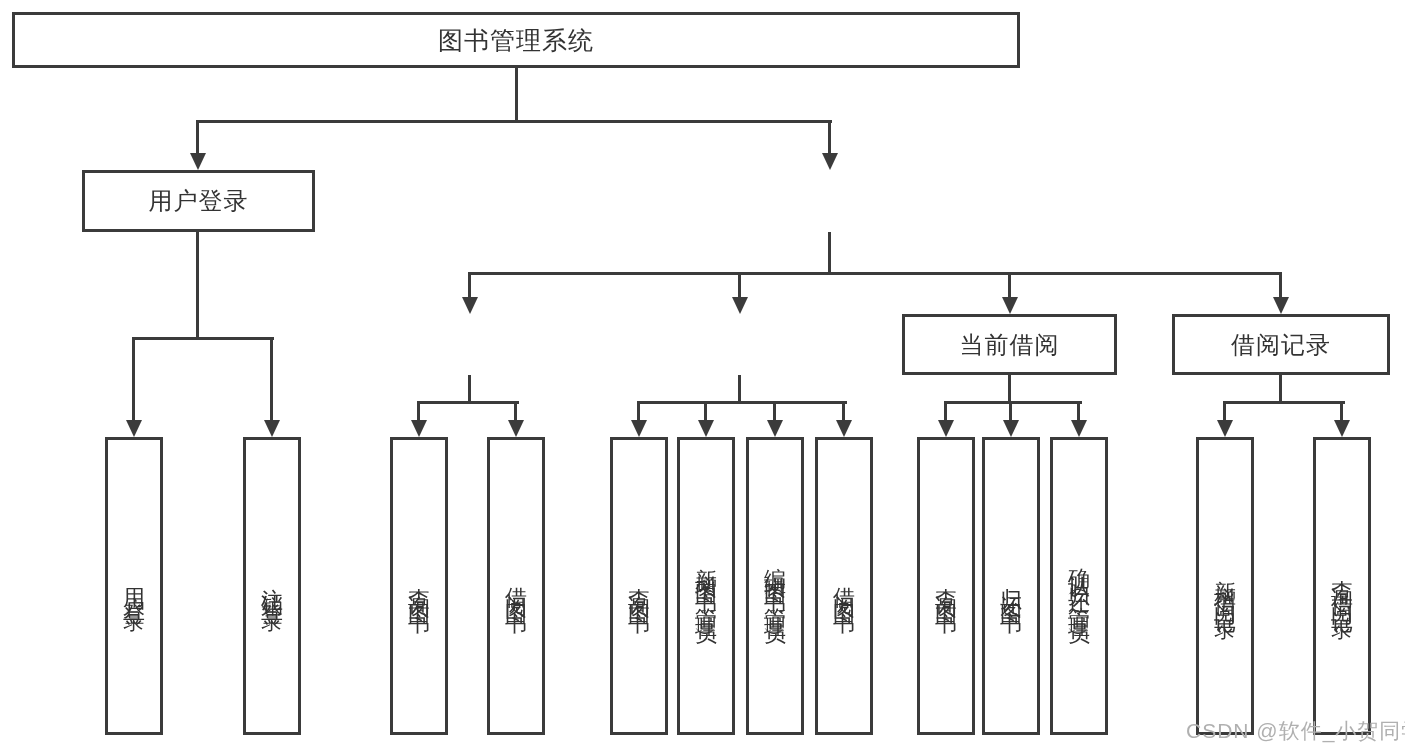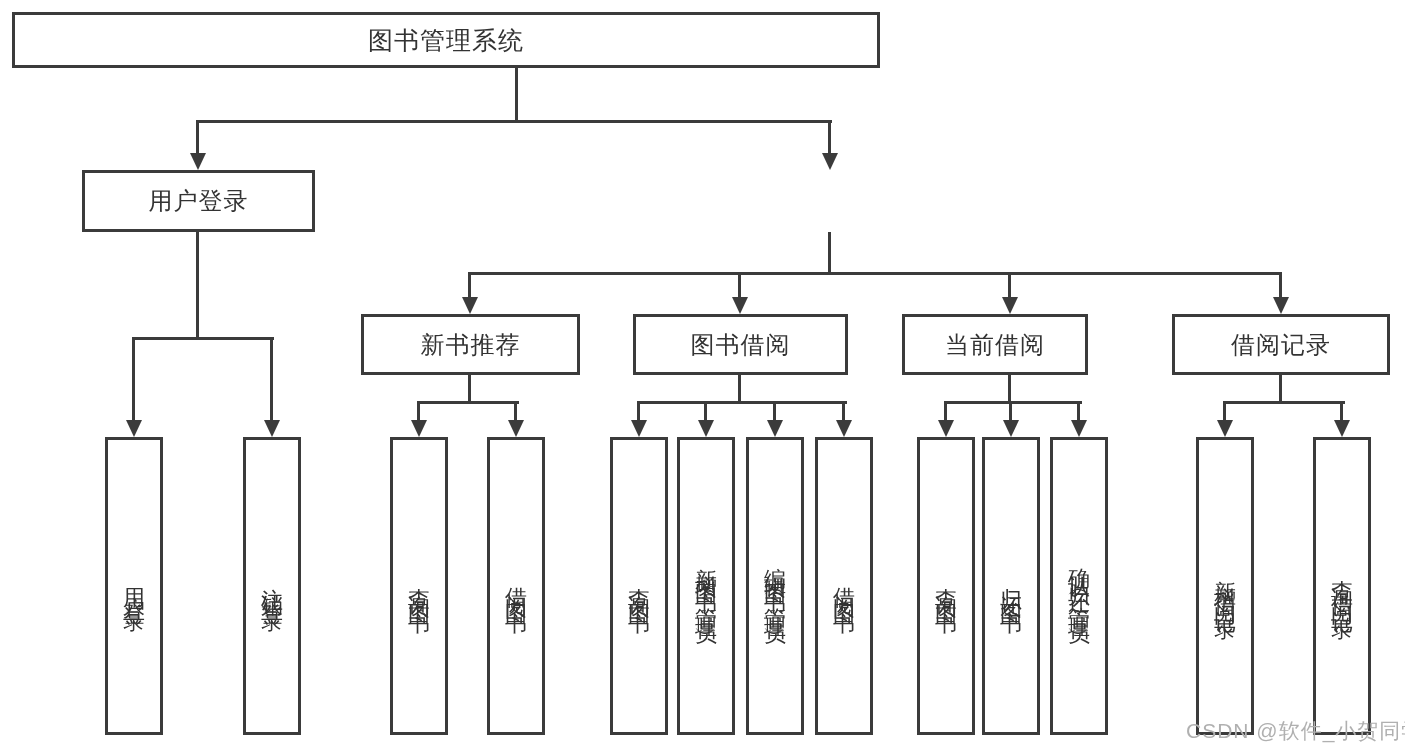--- a/index.html
+++ b/index.html
@@ -46,38 +46,32 @@
   .watermark{
     position:absolute;left:1186px;top:717px;z-index:3;
     font-size:21px;color:var(--wm);letter-spacing:1px;white-space:nowrap;
   }
 </style>
 </head>
 <body>
 
 <div id="canvas">
 
-  <div class="hbox title" style="left:12px;top:12px;width:868px;height:56px;">
+  <div class="hbox title" style="left:12px;top:12px;width:1008px;height:56px;">
     <span>图书管理系统</span>
   </div>
 
   <div class="hbox" style="left:82px;top:170px;width:233px;height:62px;">
     <span>用户登录</span>
   </div>
 
 
-  <div class="hbox" style="left:361px;top:314px;width:219px;height:61px;">
-    <span>新书推荐</span>
-  </div>
 
-  <div class="hbox" style="left:633px;top:314px;width:215px;height:61px;">
-    <span>图书借阅</span>
-  </div>
 
-  <div class="hbox" style="left:902px;top:314px;width:186px;height:61px;">
+  <div class="hbox" style="left:902px;top:314px;width:215px;height:61px;">
     <span>当前借阅</span>
   </div>
 
   <div class="hbox" style="left:1172px;top:314px;width:218px;height:61px;">
     <span>借阅记录</span>
   </div>
 
   <div class="leaf" style="left:105px;">
     <span>用户登录</span>
   </div>

